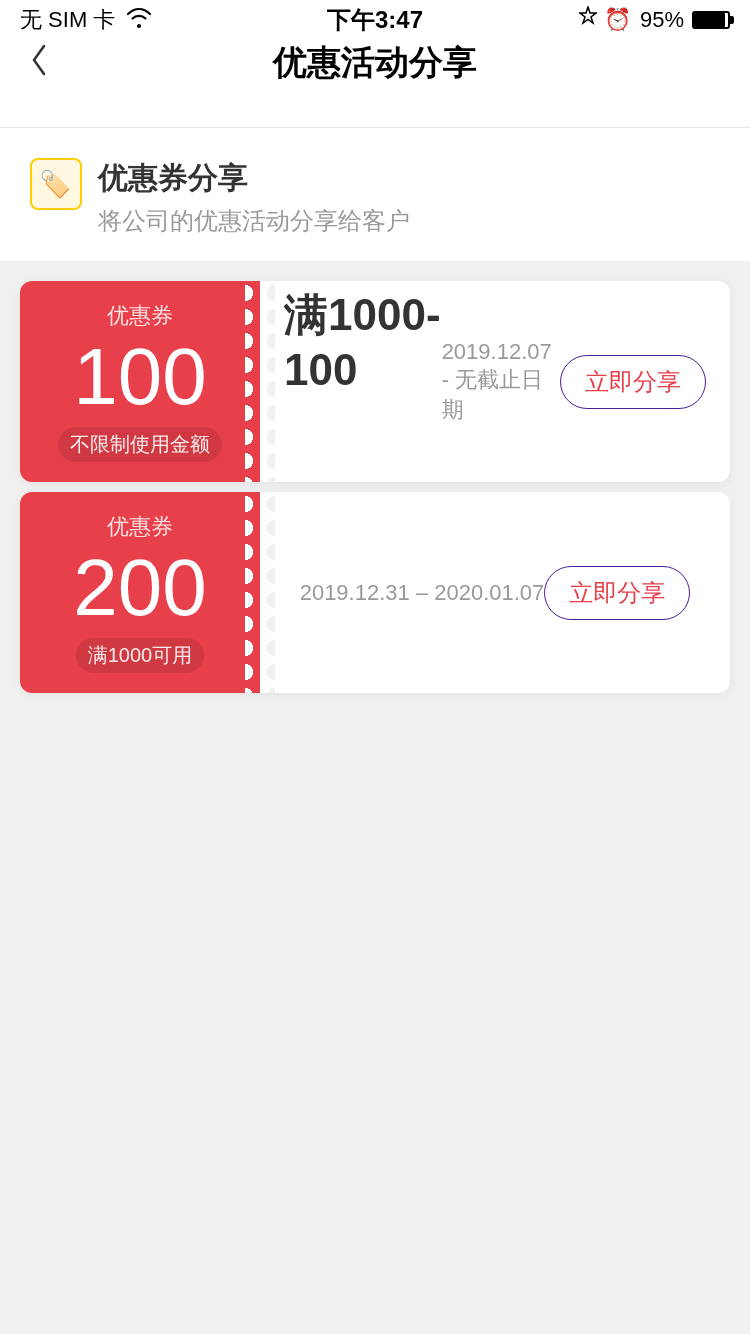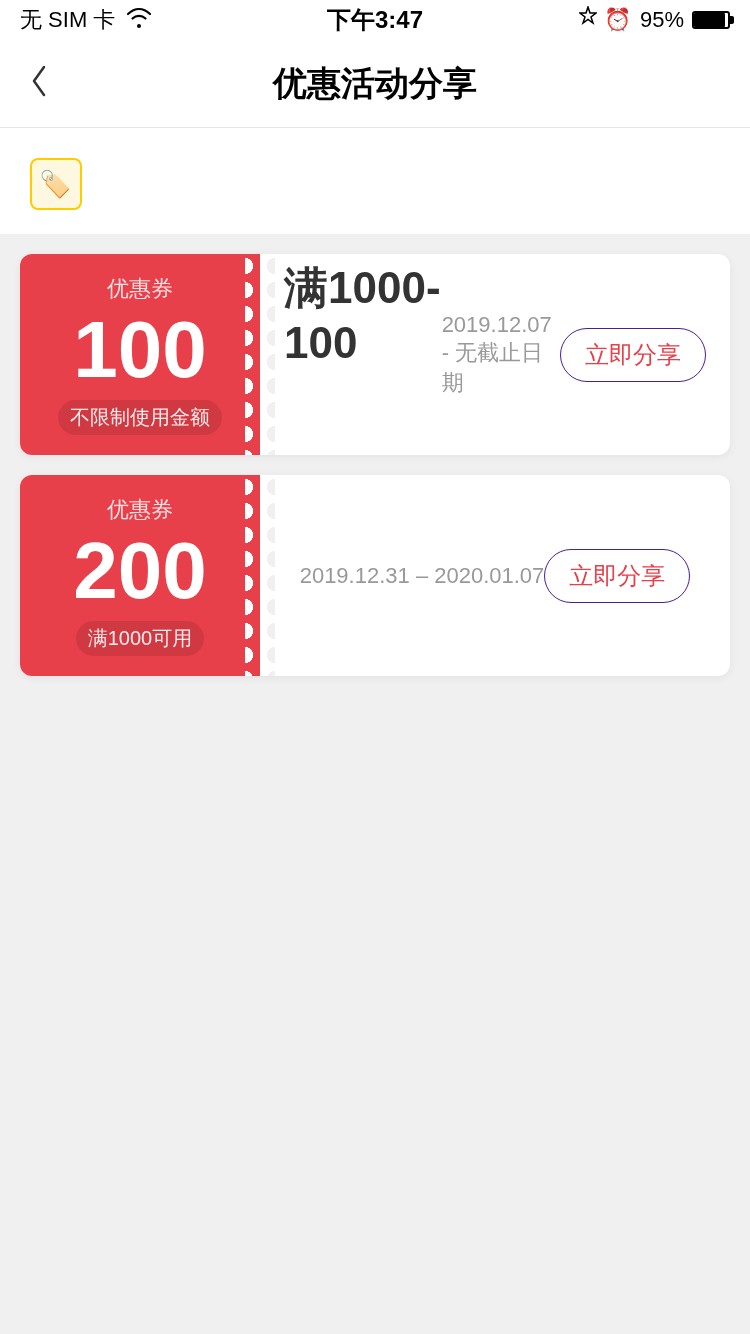--- a/index.html
+++ b/index.html
@@ -69,21 +69,21 @@
       background: #000;
       border-radius: 1px;
     }
 
     
     .nav-bar {
       width: 100%;
       height: 88px;
       background: #fff;
       display: flex;
-      align-items: center;
+      align-items: flex-start;
       justify-content: center;
       position: relative;
       border-bottom: 1px solid #e5e5e5;
     }
     .nav-back {
       position: absolute;
       left: 28px;
       font-size: 36px;
       color: #333;
       cursor: pointer;
@@ -126,21 +126,21 @@
     .section-subtitle {
       font-size: 24px;
       color: #999;
     }
 
     
     .coupon-list {
       padding: 20px 20px;
       display: flex;
       flex-direction: column;
-      gap: 20px;
+      gap: 10px;
       background: #f0f0f0;
     }
 
     
     .coupon-card {
       background: #fff;
       border-radius: 12px;
       overflow: hidden;
       display: flex;
       box-shadow: 0 2px 10px rgba(0,0,0,0.06);
@@ -194,21 +194,21 @@
     }
 
     .coupon-label {
       font-size: 22px;
       color: rgba(255,255,255,0.85);
       margin-bottom: 6px;
       text-align: center;
     }
     .coupon-amount {
       font-size: 80px;
-      font-weight: 700;
+      font-weight: 400;
       color: #fff;
       line-height: 1;
       text-align: center;
       margin-bottom: 10px;
     }
     .coupon-condition {
       font-size: 20px;
       color: rgba(255,255,255,0.9);
       text-align: left;
       background: rgba(0,0,0,0.1);
@@ -282,20 +282,24 @@
     <svg width="24" height="40" viewBox="0 0 24 40" fill="none">
       <path d="M16 6L6 20l10 14" stroke="#333" stroke-width="2.5" stroke-linecap="round" stroke-linejoin="round"></path>
     </svg>
   </span>
   <span class="nav-title">优惠活动分享</span>
 </div>
 
 <div class="section-header">
   <div class="section-icon">
     <span>🏷️</span>
+  </div>
+  <div class="section-text">
+    <div class="section-title">优惠券分享</div>
+    <div class="section-subtitle">将公司的优惠活动分享给客户</div>
   </div>
 </div>
 
 <div class="coupon-list">
 
   <div class="coupon-card">
     <div class="coupon-left">
       <div class="coupon-label">优惠券</div>
       <div class="coupon-amount">100</div>
       <div class="coupon-condition">不限制使用金额</div>

